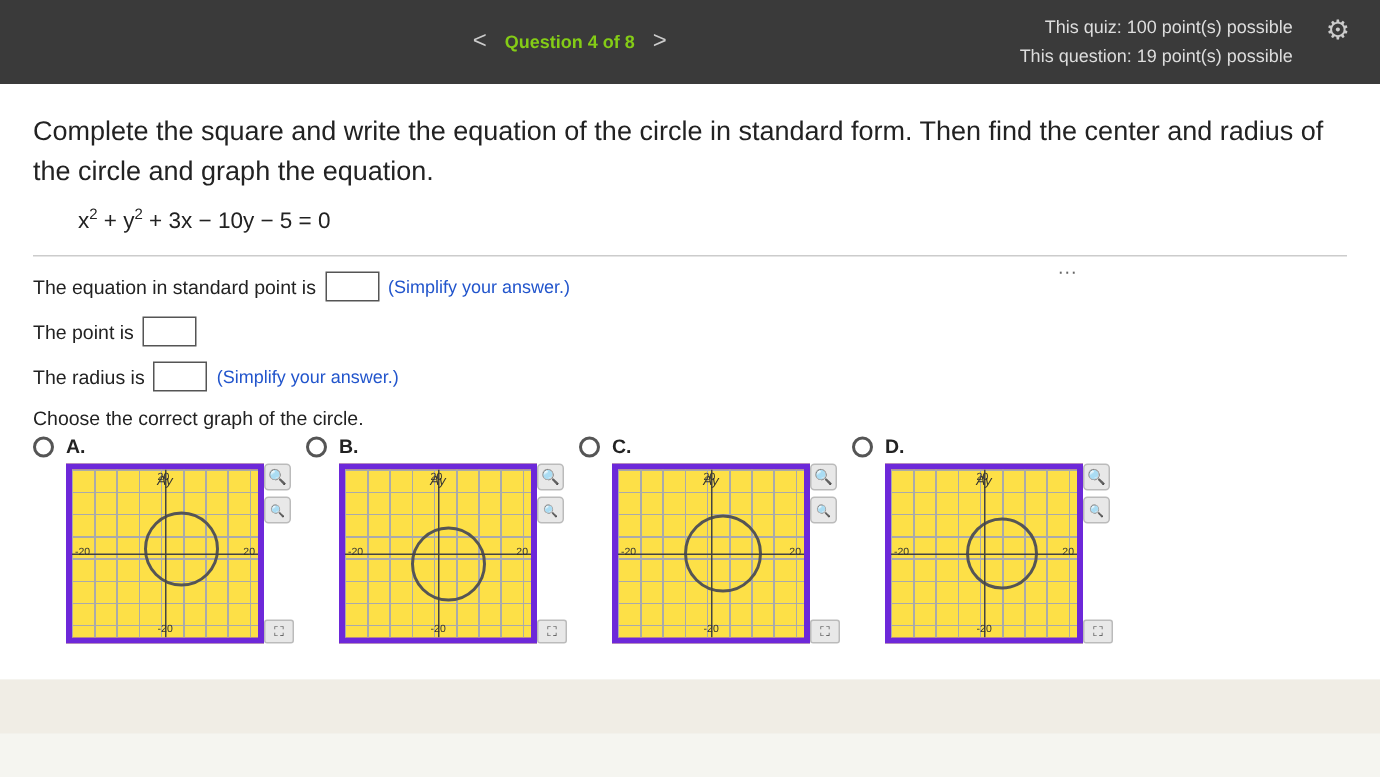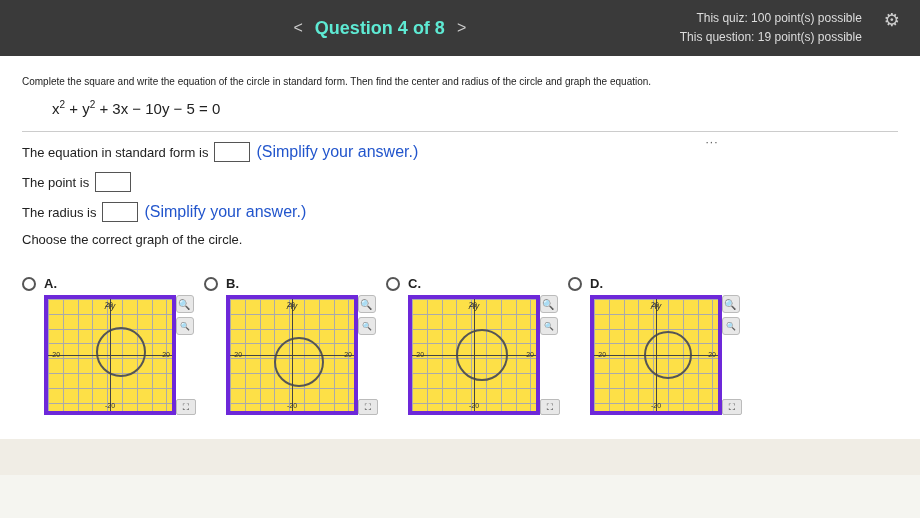--- a/index.html
+++ b/index.html
@@ -27,22 +27,22 @@
       gap: 12px;
       flex: 1;
       justify-content: center;
     }
     .nav-arrow {
       color: #ccc;
       font-size: 16px;
       cursor: pointer;
     }
     .question-label {
-      color: #5eead4;
-      font-size: 18px;
+      color: #84cc16;
+      font-size: 12px;
       font-weight: bold;
     }
     .header-score {
       color: #ddd;
       font-size: 12px;
       text-align: right;
       line-height: 1.6;
     }
     .header-score span {
       display: block;
@@ -53,21 +53,21 @@
       margin-left: 14px;
       cursor: pointer;
     }
 
     
     .main {
       background: #fff;
       padding: 18px 22px 14px 22px;
     }
     .instructions {
-      font-size: 10px;
+      font-size: 18px;
       color: #222;
       margin-bottom: 10px;
       line-height: 1.5;
     }
     .equation-display {
       font-size: 15px;
       color: #222;
       margin-bottom: 12px;
       padding-left: 30px;
     }
@@ -90,27 +90,27 @@
     .answer-box {
       display: inline-block;
       width: 36px;
       height: 20px;
       border: 1px solid #555;
       background: #fff;
       vertical-align: middle;
     }
     .answer-hint {
       color: #2255cc;
-      font-size: 16px;
+      font-size: 12px;
     }
 
     .choose-label {
       font-size: 13px;
       color: #222;
-      margin-bottom: 29px;
+      margin-bottom: 4px;
     }
 
     
     .graph-choices {
       display: flex;
       align-items: flex-start;
       gap: 28px;
       padding: 0 0 10px 0;
     }
     .graph-choice {
@@ -290,21 +290,21 @@
     x<sup>2</sup> + y<sup>2</sup> + 3x − 10y − 5 = 0
   </div>
 
   <hr class="divider">
 
   <div style="position:relative;">
     <span style="position:absolute;right:180px;top:-8px;font-size:13px;color:#666;">···</span>
   </div>
 
   <div class="answer-row">
-    <span>The equation in standard form is</span>
+    <span>The equation in standard point is</span>
     <span class="answer-box"></span>
     <span class="answer-hint">(Simplify your answer.)</span>
   </div>
 
   <div class="answer-row">
     <span>The point is</span>
     <span class="answer-box"></span>
   </div>
 
   <div class="answer-row">

